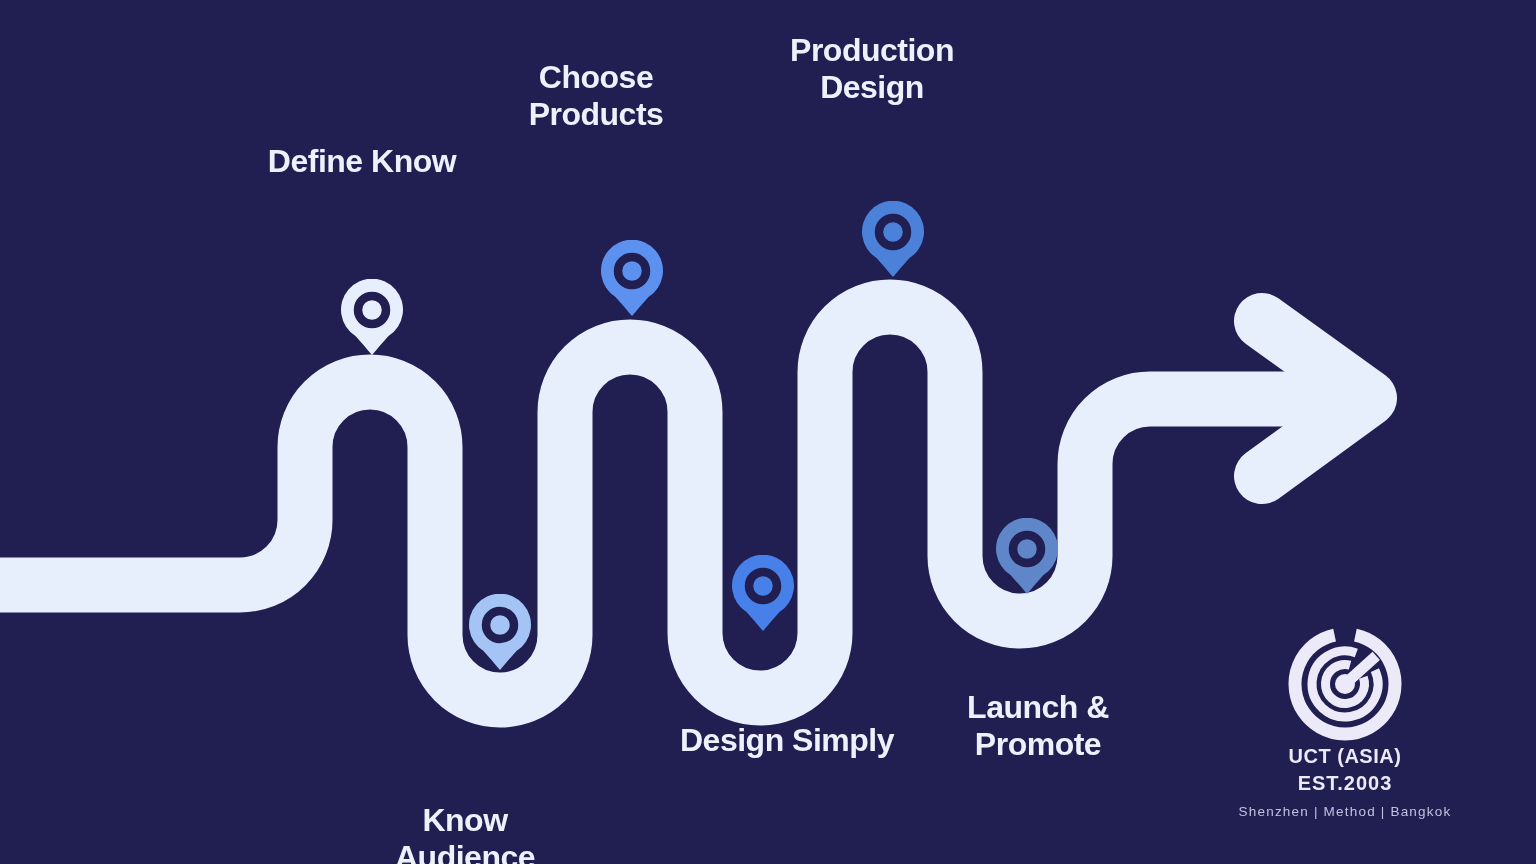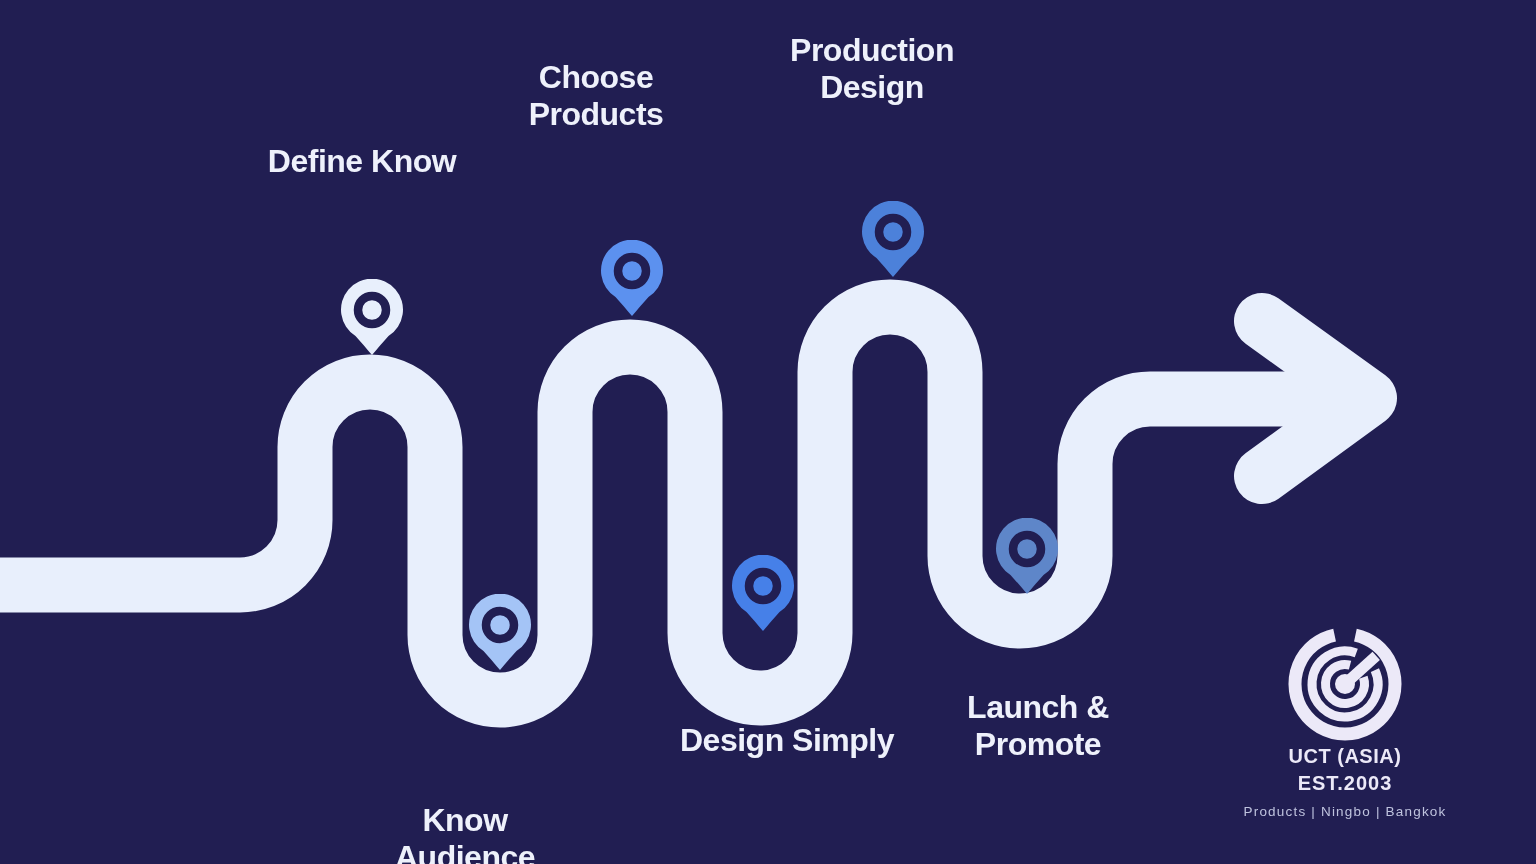--- a/index.html
+++ b/index.html
@@ -186,16 +186,16 @@
       <path class="logo-arc" stroke-width="13" d="M -10.40 -48.91 A 50 50 0 1 0 10.40 -48.91"></path>
       <path class="logo-arc" stroke-width="9" d="M 11.29 -31.01 A 33 33 0 1 0 29.91 -13.95"></path>
       <path class="logo-arc" stroke-width="9" d="M 5.05 -18.83 A 19.5 19.5 0 1 0 18.32 -6.67"></path>
       <circle class="logo-solid" cx="0" cy="0" r="10"></circle>
       <g transform="rotate(-42)">
         <rect class="logo-solid" x="7" y="-5.5" width="35" height="11"></rect>
       </g>
     </svg>
     <div class="logo-name">UCT (ASIA)</div>
     <div class="logo-est">EST.2003</div>
-    <div class="logo-tagline">Products | Ningbo | Bangkok</div>
+    <div class="logo-tagline">Shenzhen | Method | Bangkok</div>
   </div>
 
 </div>
 
 </body></html>

